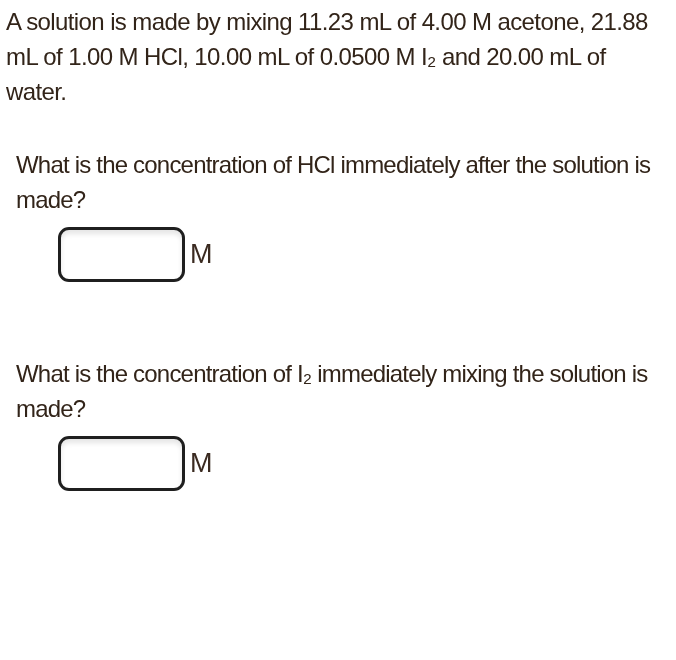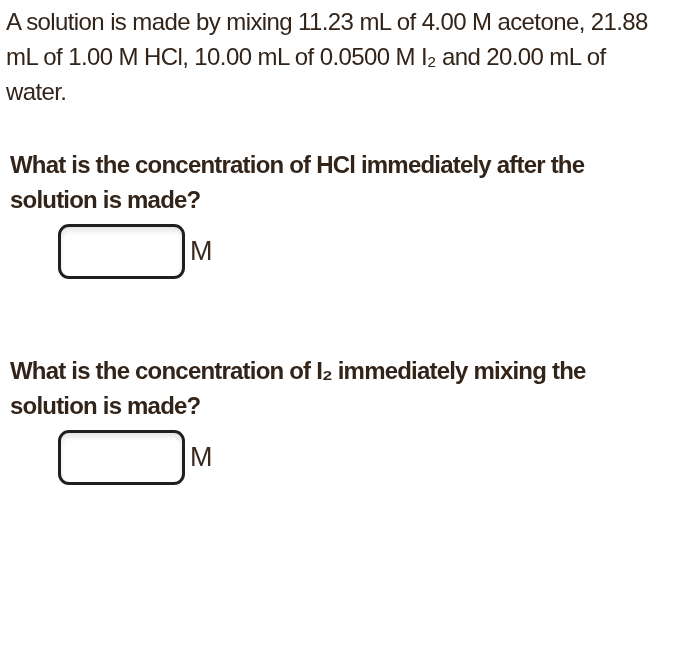--- a/index.html
+++ b/index.html
@@ -27,23 +27,23 @@
   .question-block {
     margin-bottom: 74px;
   }
   .question-block:last-child {
     margin-bottom: 0;
   }
   .prompt {
     font-size: 24px;
     line-height: 35px;
     letter-spacing: -0.8px;
-    font-weight: 700;
+    font-weight: 400;
     max-width: 668px;
-    margin: 4px;
+    margin: 10px;
   }
   .answer-row {
     display: flex;
     align-items: center;
     margin: 7px 0 0 52px;
   }
   .answer-input {
     width: 127px;
     height: 55px;
     border: 3px solid #1f1f1f;

